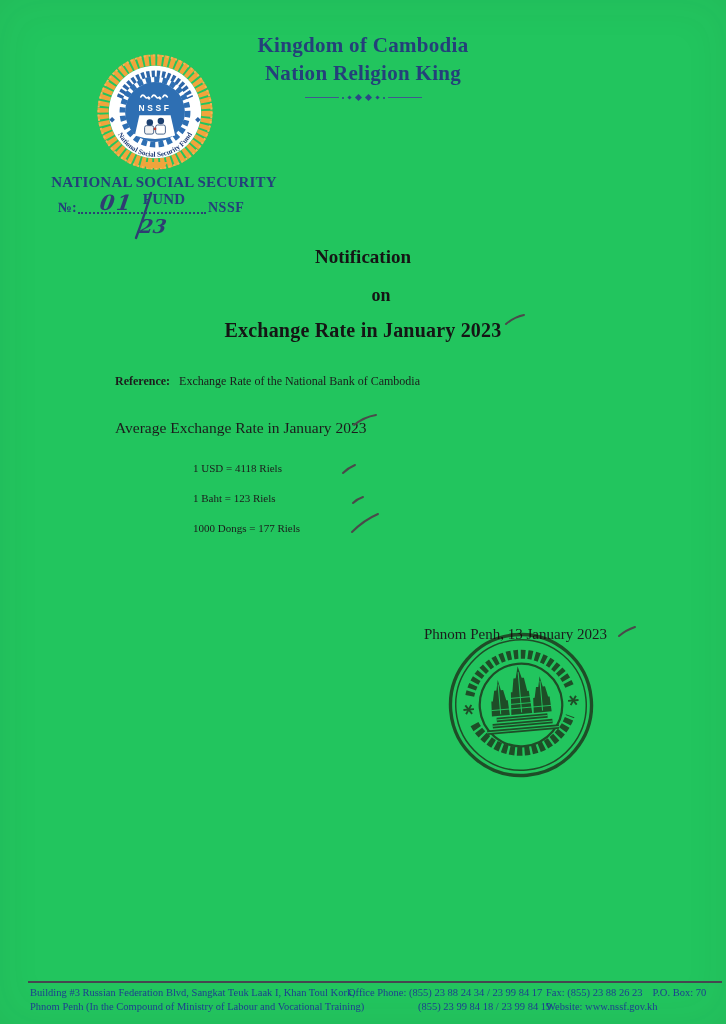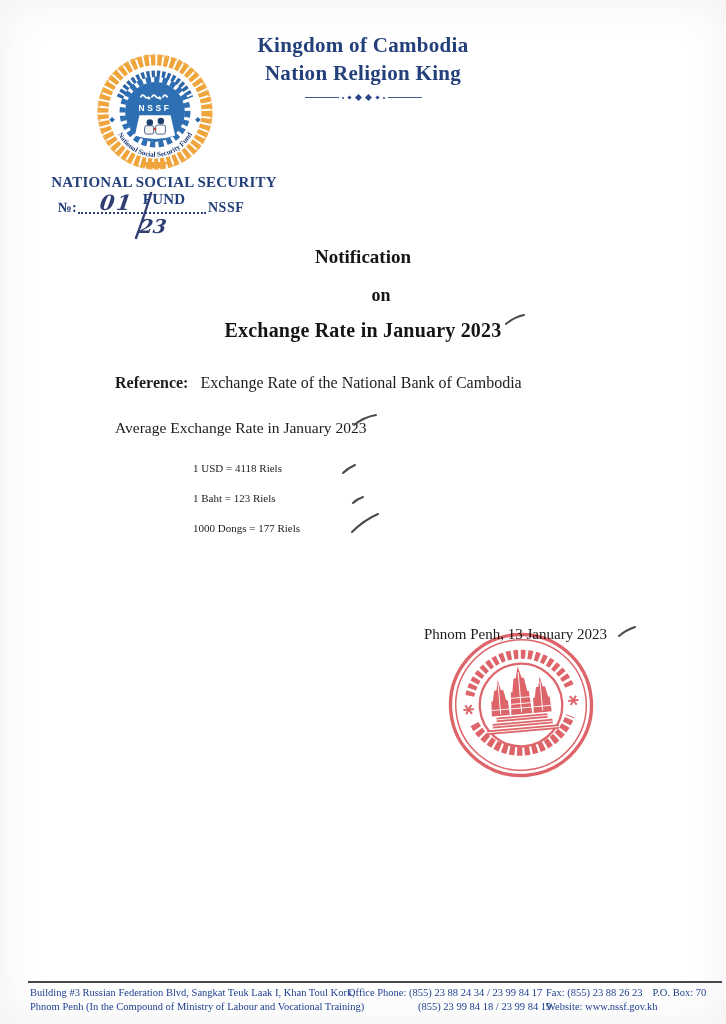--- a/index.html
+++ b/index.html
@@ -1,19 +1,19 @@
 <!DOCTYPE html>
 <html><head>
 <meta charset="utf-8">
 <style>
   * { margin:0; padding:0; box-sizing:border-box; }
   html,body { background:#e9e9e7; }
   .doc {
     position:relative; width:726px; height:1024px; margin:0 auto;
-    background:#ffffff;
+    background:#22c55e;
     box-shadow: inset 0 0 45px rgba(60,60,55,0.07);
     font-family:"Liberation Serif","DejaVu Serif",serif;
     color:#1c1c1c; overflow:hidden;
   }
   
   .hdr { position:absolute; top:32px; left:0; width:100%; text-align:center; }
   .hdr .kingdom, .hdr .motto {
     font-size:21px; font-weight:bold; color:#24407A; line-height:1.32;
     letter-spacing:0.3px;
   }
@@ -36,21 +36,21 @@
   .hand { font-family:"DejaVu Serif","Liberation Serif",serif; font-style:italic; color:#2F3D72; }
   .docno .hw-num { position:absolute; left:42px; top:-8px; font-size:21px; font-weight:bold; letter-spacing:2px; transform:skewX(-8deg); }
   .docno .hw-slash { position:absolute; left:73px; top:-8px; }
   .docno .hw-year { position:absolute; left:82px; top:17px; font-size:19px; font-weight:bold; transform:skewX(-8deg); }
   
   .title { position:absolute; top:246px; left:0; width:100%; text-align:center; color:#151515; }
   .title .t1 { font-size:19px; font-weight:bold; }
   .title .t2 { font-size:18px; font-weight:bold; margin-top:17px;padding-left:36px; }
   .title .t3 { font-size:20px; font-weight:bold; margin-top:13px; letter-spacing:0.2px; }
   
-  .refline { position:absolute; left:115px; top:374px; font-size:16px; }
+  .refline { position:absolute; left:115px; top:374px; font-size:12px; }
   .refline .lbl { font-weight:bold; }
   .avgline { position:absolute; left:115px; top:419px; font-size:15.5px; }
   .rate { position:absolute; left:193px; font-size:11px; }
   .rate.r0 { top:462px; } .rate.r1 { top:492px; } .rate.r2 { top:522px; }
   .placedate { position:absolute; left:424px; top:626px; font-size:15px; }
   .tick { position:absolute; }
   
   .stamp { position:absolute; left:440px; top:630px; width:162px; height:150px;
            opacity:0.88; mix-blend-mode:multiply; transform:rotate(-5deg); }
   

